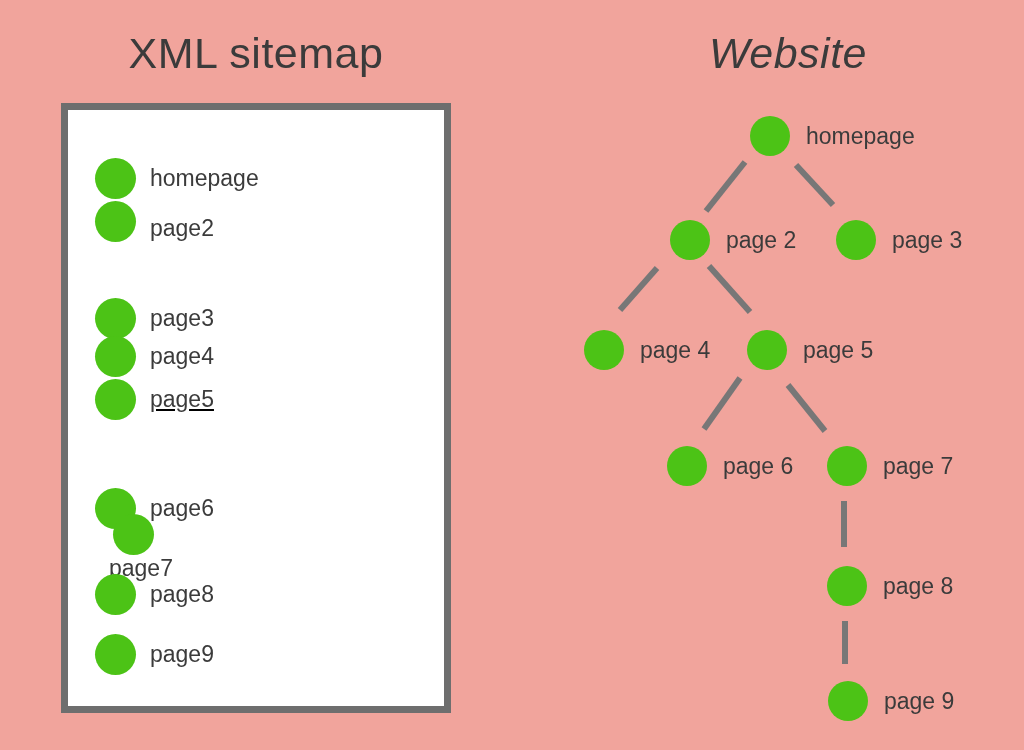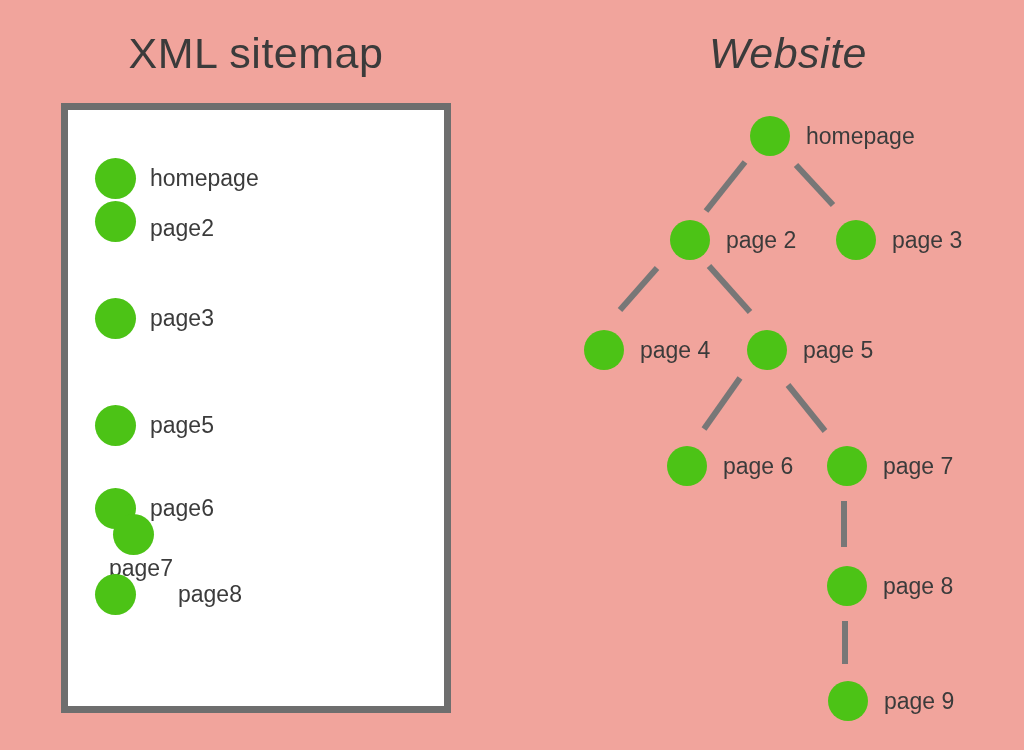--- a/index.html
+++ b/index.html
@@ -102,35 +102,43 @@
           <span class="item-label">homepage</span>
         </div>
         <div class="list-item" style="top: 90px; align-items: flex-end;">
           <span class="bullet"></span>
           <span class="item-label">page2</span>
         </div>
         <div class="list-item" style="top: 166px; margin-top: 21px;">
           <span class="bullet"></span>
           <span class="item-label">page3</span>
         </div>
-        <div class="list-item" style="top: 294px;">
+        <div class="list-item" style="top: 225.5px;">
+          <span class="bullet"></span>
+          <span class="item-label">page4</span>
+        </div>
+        <div class="list-item" style="top: 268px; text-decoration: underline;">
           <span class="bullet"></span>
           <span class="item-label">page5</span>
         </div>
         <div class="list-item" style="top: 344.5px; margin-top: 33px;">
           <span class="bullet"></span>
           <span class="item-label">page6</span>
         </div>
         <div class="list-item" style="top: 404px; flex-direction: column;">
           <span class="bullet"></span>
           <span class="item-label">page7</span>
         </div>
-        <div class="list-item" style="top: 463.5px; gap: 28px;">
+        <div class="list-item" style="top: 463.5px;">
           <span class="bullet"></span>
           <span class="item-label">page8</span>
+        </div>
+        <div class="list-item" style="top: 523px;">
+          <span class="bullet"></span>
+          <span class="item-label">page9</span>
         </div>
       </div>
   </div>
 
   <svg class="tree-svg" id="tree-svg" viewBox="0 0 1024 750">
       <line x1="745" y1="162" x2="706" y2="211"></line>
       <line x1="796" y1="165" x2="833" y2="205"></line>
       <line x1="657" y1="268" x2="620" y2="310"></line>
       <line x1="709" y1="266" x2="750" y2="312"></line>
       <line x1="740" y1="378" x2="704" y2="429"></line>

